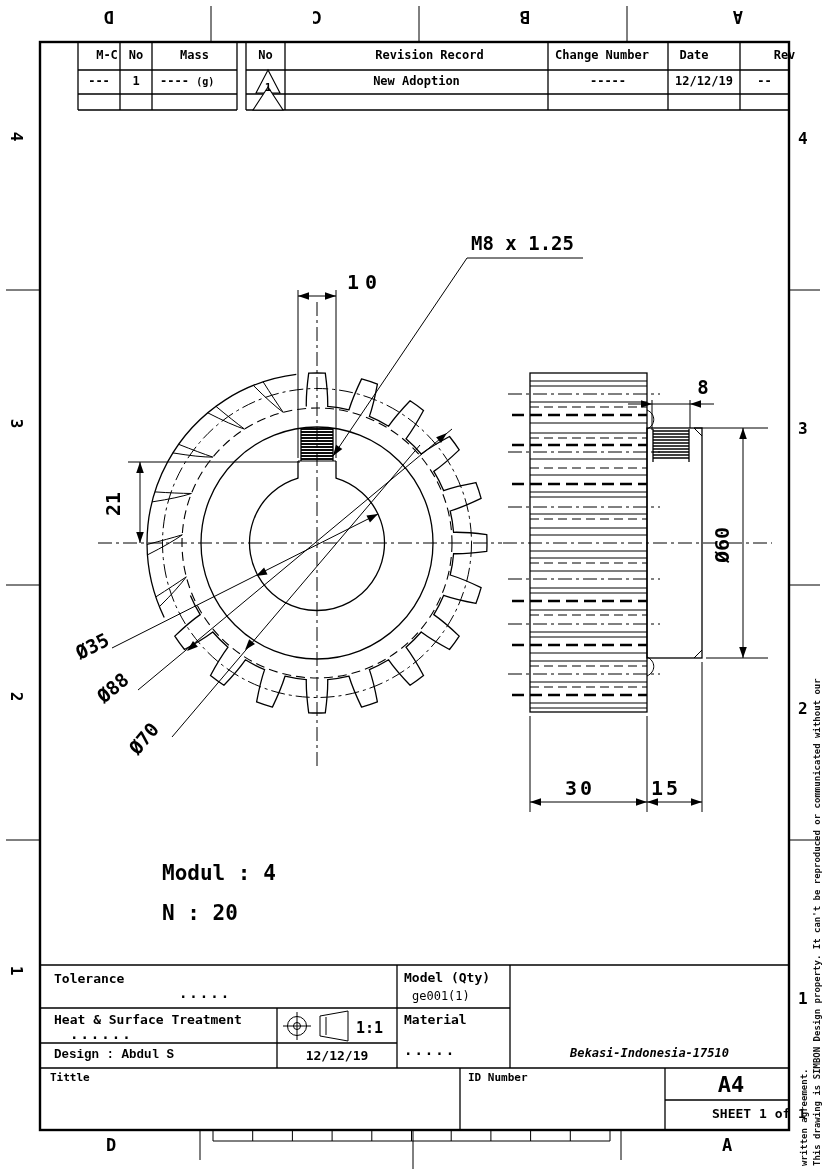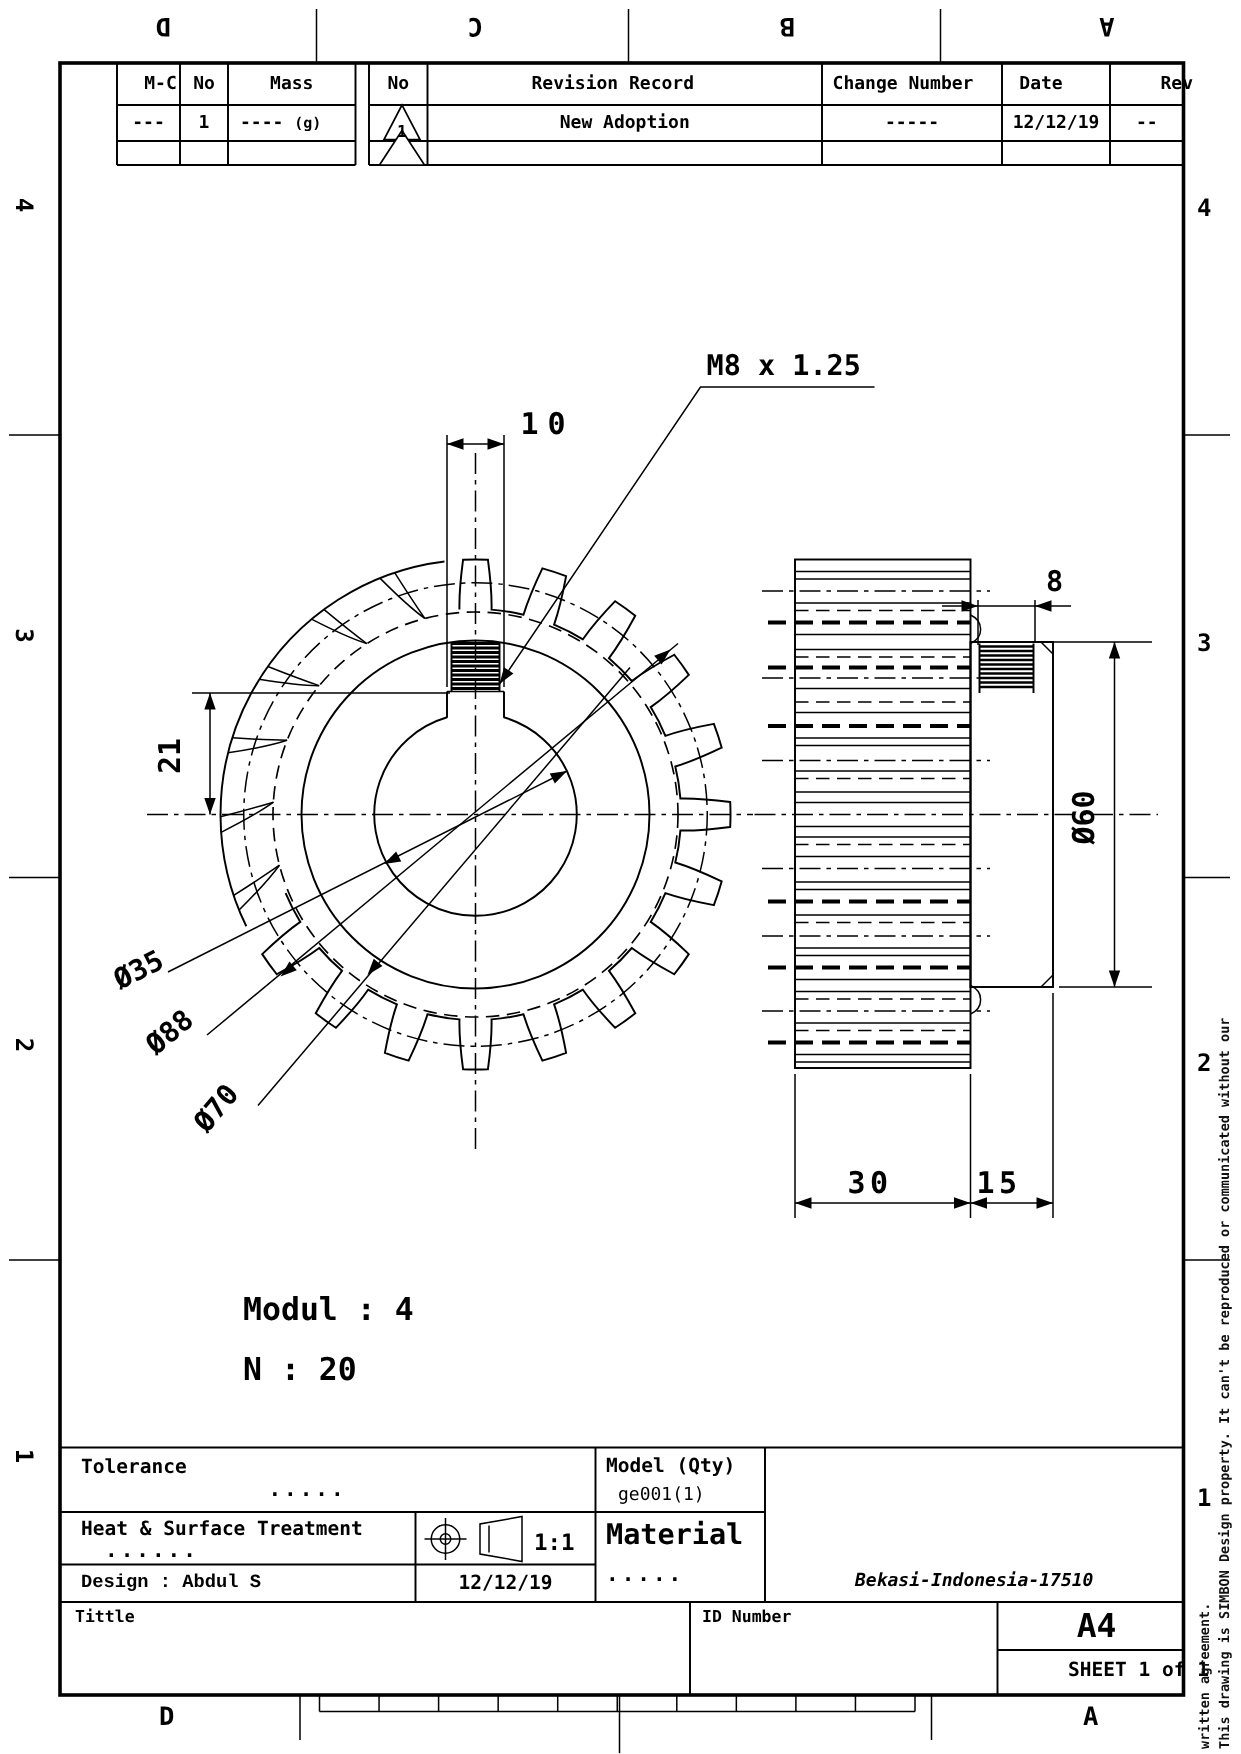--- a/index.html
+++ b/index.html
@@ -285,39 +285,39 @@
   <div class="t" style="left:722px;top:1136px;width:18px;font-size:17px;">A</div>
 
   <div class="t ctr" style="left:78px;top:49px;width:58px;font-size:12px;">M-C</div>
   <div class="t ctr" style="left:120px;top:49px;width:32px;font-size:12px;">No</div>
   <div class="t ctr" style="left:152px;top:49px;width:85px;font-size:12px;">Mass</div>
   <div class="t ctr" style="left:78px;top:75px;width:42px;font-size:12px;">---</div>
   <div class="t ctr" style="left:120px;top:75px;width:32px;font-size:12px;">1</div>
   <div class="t" style="left:160px;top:75px;width:75px;font-size:12px;"><span>----</span> <span class="sm">(g)</span></div>
 
   <div class="t ctr" style="left:246px;top:49px;width:39px;font-size:12px;">No</div>
-  <div class="t ctr" style="left:277px;top:49px;width:263px;font-size:12px;">Revision Record</div>
+  <div class="t ctr" style="left:298px;top:49px;width:263px;font-size:12px;">Revision Record</div>
   <div class="t ctr" style="left:548px;top:49px;width:108px;font-size:12px;">Change Number</div>
   <div class="t ctr" style="left:668px;top:49px;width:52px;font-size:12px;">Date</div>
   <div class="t ctr" style="left:740px;top:49px;width:49px;font-size:12px;padding-left:20px;">Rev</div>
   <div class="t ctr" style="left:285px;top:75px;width:263px;font-size:12px;">New Adoption</div>
   <div class="t ctr" style="left:548px;top:75px;width:120px;font-size:12px;">-----</div>
   <div class="t ctr" style="left:668px;top:75px;width:72px;font-size:12px;">12/12/19</div>
   <div class="t ctr" style="left:740px;top:75px;width:49px;font-size:12px;">--</div>
 
   <div class="t" style="left:54px;top:972px;font-size:13px;">Tolerance</div>
   <div class="t ctr" style="left:150px;top:986px;width:110px;font-size:14px;letter-spacing:2px;">.....</div>
   <div class="t" style="left:54px;top:1013px;font-size:13px;">Heat &amp; Surface Treatment</div>
   <div class="t" style="left:70px;top:1027px;font-size:14px;letter-spacing:2px;">......</div>
   <div class="t" style="left:54px;top:1049px;font-size:12.5px;font-family:Liberation Mono, monospace;">Design : Abdul S</div>
   <div class="t ctr" style="left:277px;top:1049px;width:120px;font-size:13px;">12/12/19</div>
   <div class="t" style="left:356px;top:1020px;font-size:15px;">1:1</div>
   <div class="t" style="left:404px;top:971px;font-size:13px;">Model (Qty)</div>
   <div class="t" style="left:412px;top:990px;font-size:12px;font-weight:normal;">ge001(1)</div>
-  <div class="t" style="left:404px;top:1013px;font-size:19px;">Material</div>
+  <div class="t" style="left:404px;top:1013px;font-size:13px;">Material</div>
   <div class="t" style="left:404px;top:1043px;font-size:14px;letter-spacing:2px;">.....</div>
   <div class="t ctr it" style="left:510px;top:1047px;width:279px;font-size:12px;">Bekasi-Indonesia-17510</div>
   <div class="t" style="left:50px;top:1072px;font-size:11px;">Tittle</div>
   <div class="t" style="left:468px;top:1072px;font-size:11px;">ID Number</div>
   <div class="t ctr" style="left:665px;top:1073px;width:132px;font-size:22px;">A4</div>
   <div class="t ctr" style="left:665px;top:1107px;width:124px;font-size:13px;padding-left:32px;">SHEET 1 of 1</div>
 
   <div class="vnote" style="left:812px;top:1166px;width:480px;">This drawing is SIMBON Design property. It can't be reproduced or communicated without our</div>
   <div class="vnote" style="left:799px;top:1166px;width:480px;">written agreement.</div>
 </div>

